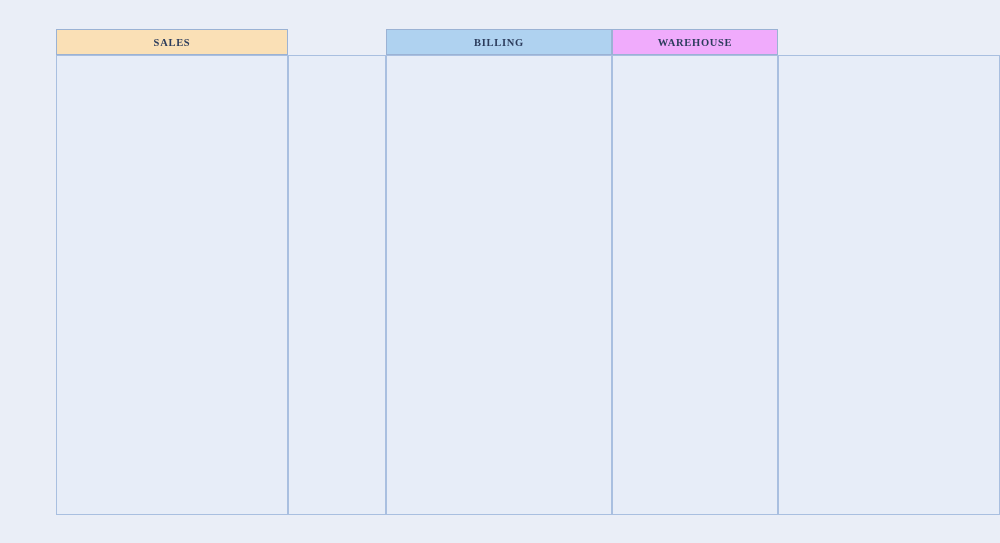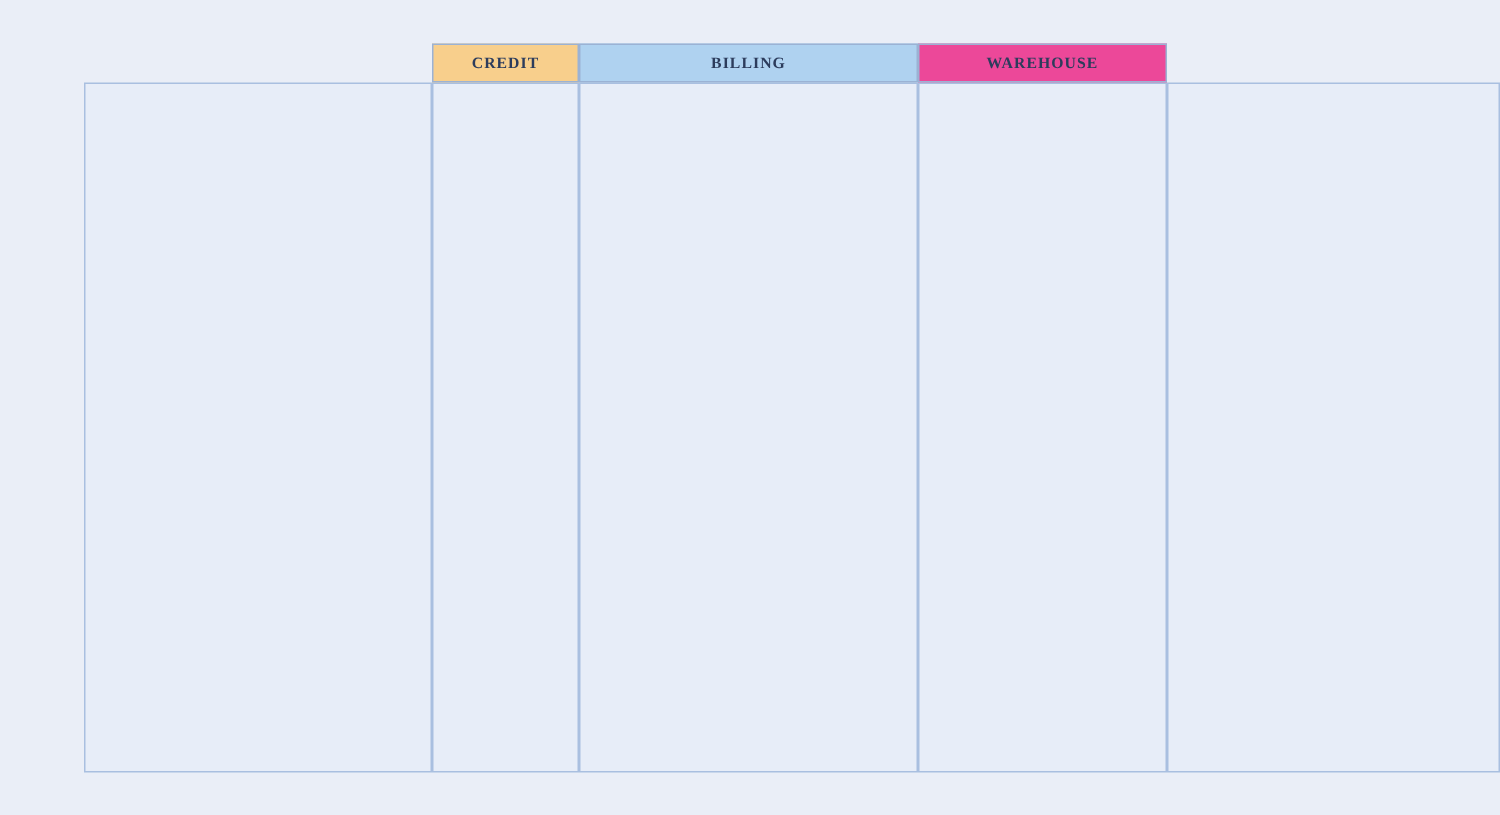--- a/index.html
+++ b/index.html
@@ -368,20 +368,20 @@
         <div class="lbl" style="left: 0px; top: 0px; width: 56px; height: 23px; color: rgb(68, 80, 122);">Customer</div>
       </div>
       <div style="position: absolute; left: 788px; top: 400px; width: 50px; height: 37px;">
         <svg width="50" height="37" style="position: absolute; left: 0px; top: 0px;">
           <path d="M0.5,0.5 H49.5 L25,36.5 Z" fill="#ffffff" stroke="#3f4f75" stroke-width="1"></path>
         </svg>
         <div class="lbl" style="left: 0px; top: 0px; width: 50px; height: 22.94px; color: rgb(68, 80, 122);">File</div>
       </div>
     </div>
 <div class="swim" style="left: 56px; top: 55px; width: 232px; height: 460px; background: rgb(231, 237, 248);"></div>
+    <div class="swim-head" style="left: 56px; top: 29px; width: 232px; height: 26px; background: rgb(250, 224, 182);">SALES</div>
     <div class="swim" style="left: 288px; top: 55px; width: 98px; height: 460px; background: rgb(231, 237, 248);"></div>
-    <div class="swim-head" style="left: 288px; top: 29px; width: 98px; height: 26px; background: rgb(248, 207, 140);">CREDIT</div>
     <div class="swim" style="left: 386px; top: 55px; width: 226px; height: 460px; background: rgb(231, 237, 248);"></div>
     <div class="swim-head" style="left: 386px; top: 29px; width: 226px; height: 26px; background: rgb(175, 210, 240);">BILLING</div>
     <div class="swim" style="left: 612px; top: 55px; width: 166px; height: 460px; background: rgb(231, 237, 248);"></div>
-    <div class="swim-head" style="left: 612px; top: 29px; width: 166px; height: 26px; background: #ec4899;">WAREHOUSE</div>
+    <div class="swim-head" style="left: 612px; top: 29px; width: 166px; height: 26px; background: #f0abfc;">WAREHOUSE</div>
     <div class="swim" style="left: 778px; top: 55px; width: 222px; height: 460px; background: rgb(231, 237, 248);"></div>
   </div>
 
 </body></html>

